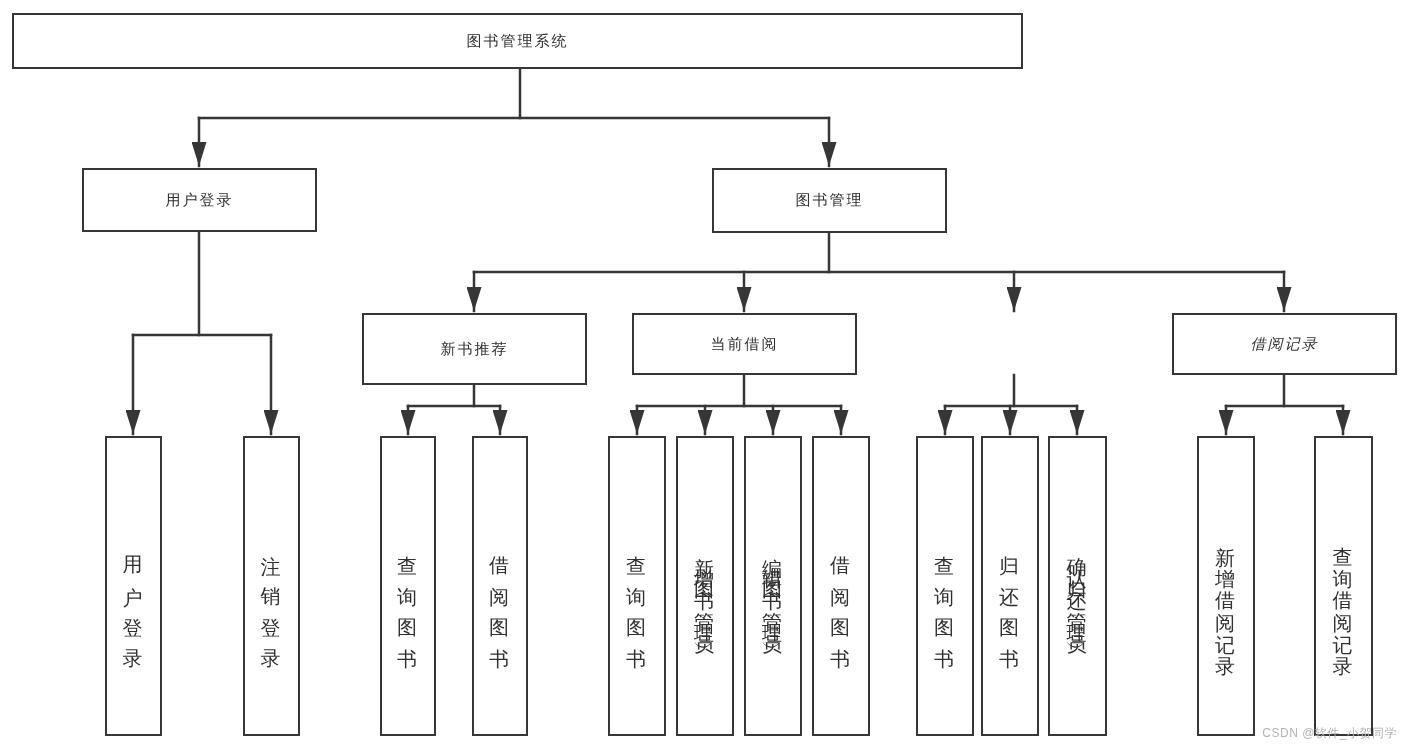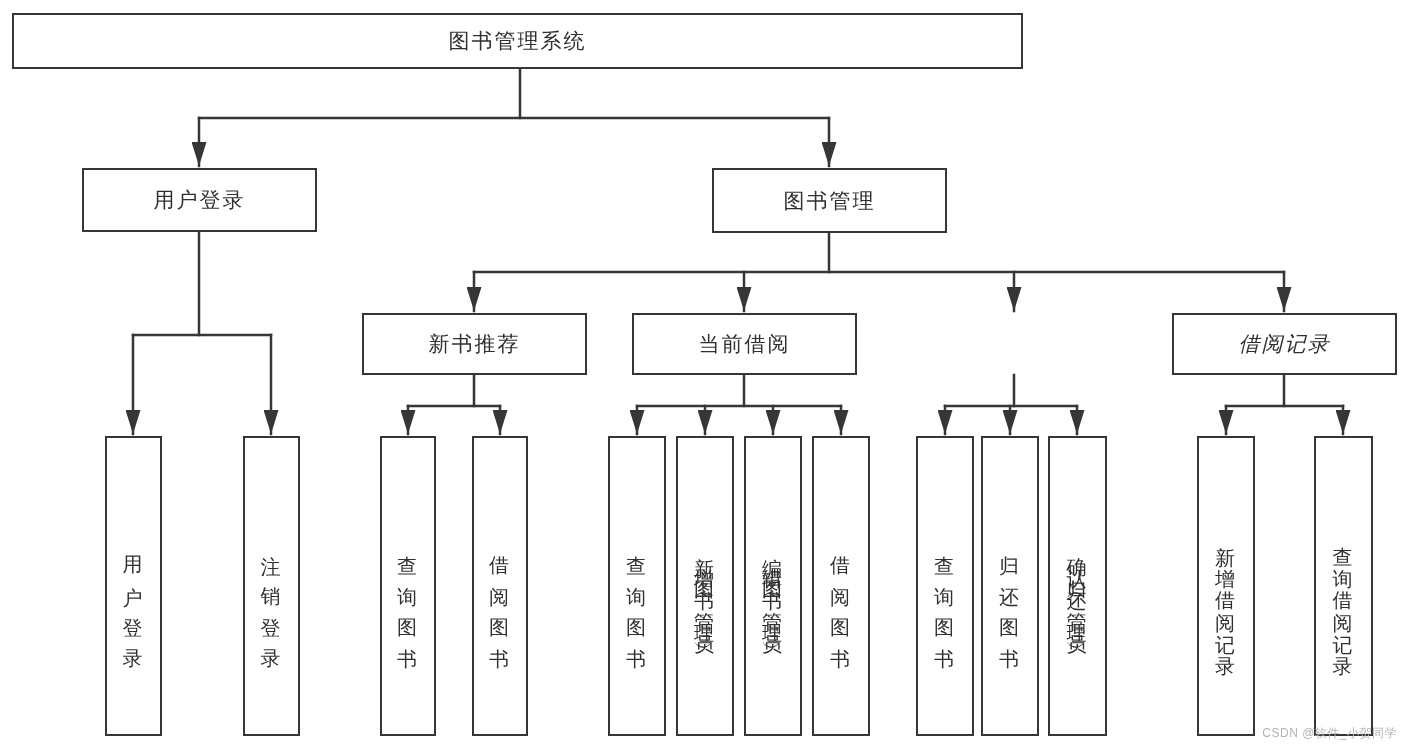--- a/index.html
+++ b/index.html
@@ -3,21 +3,21 @@
 <meta charset="utf-8">
 <style>
   html,body { margin:0; padding:0; background:#ffffff; }
   body { width:1405px; height:747px; position:relative; overflow:hidden;
          font-family:"Liberation Sans", sans-serif; }
   .canvas { position:absolute; left:0; top:0; width:1405px; height:747px; }
   svg.wires { position:absolute; left:0; top:0; }
   .node { position:absolute; box-sizing:border-box; background:#ffffff;
           border:2.5px solid #363636; color:#2f2f2f;
           display:flex; align-items:center; justify-content:center; }
-  .hnode { font-size:21px; letter-spacing:2px; }
+  .hnode { font-size:15px; letter-spacing:2px; }
   .vnode { writing-mode:vertical-rl; text-orientation:mixed; font-size:20px; }
   .sp4 span { letter-spacing:31px; margin-top:31px; }
   .sp6 span { letter-spacing:22px; margin-top:22px; }
   .sp9 span { letter-spacing:11px; margin-top:11px; }
   .watermark { position:absolute; right:8px; bottom:5px; font-size:12px;
                color:#b3b3b3; letter-spacing:0.5px; }
 </style>
 </head>
 <body>
 
@@ -82,21 +82,21 @@
     <span>图书管理系统</span>
   </div>
 
   <div class="node hnode" style="left:82px; top:168px; width:235px; height:64px;">
     <span>用户登录</span>
   </div>
   <div class="node hnode" style="left:712px; top:168px; width:235px; height:65px;">
     <span>图书管理</span>
   </div>
 
-  <div class="node hnode" style="left:362px; top:313px; width:225px; height:62px;">
+  <div class="node hnode" style="left:362px; top:313px; width:225px; height:72px;">
     <span>新书推荐</span>
   </div>
   <div class="node hnode" style="left:632px; top:313px; width:225px; height:62px;">
     <span>当前借阅</span>
   </div>
   <div class="node hnode" style="left:1172px; top:313px; width:225px; height:62px;font-style:italic;">
     <span>借阅记录</span>
   </div>
 
   <div class="node vnode sp4" style="left:105px; top:436px; width:57px; height:300px;">

